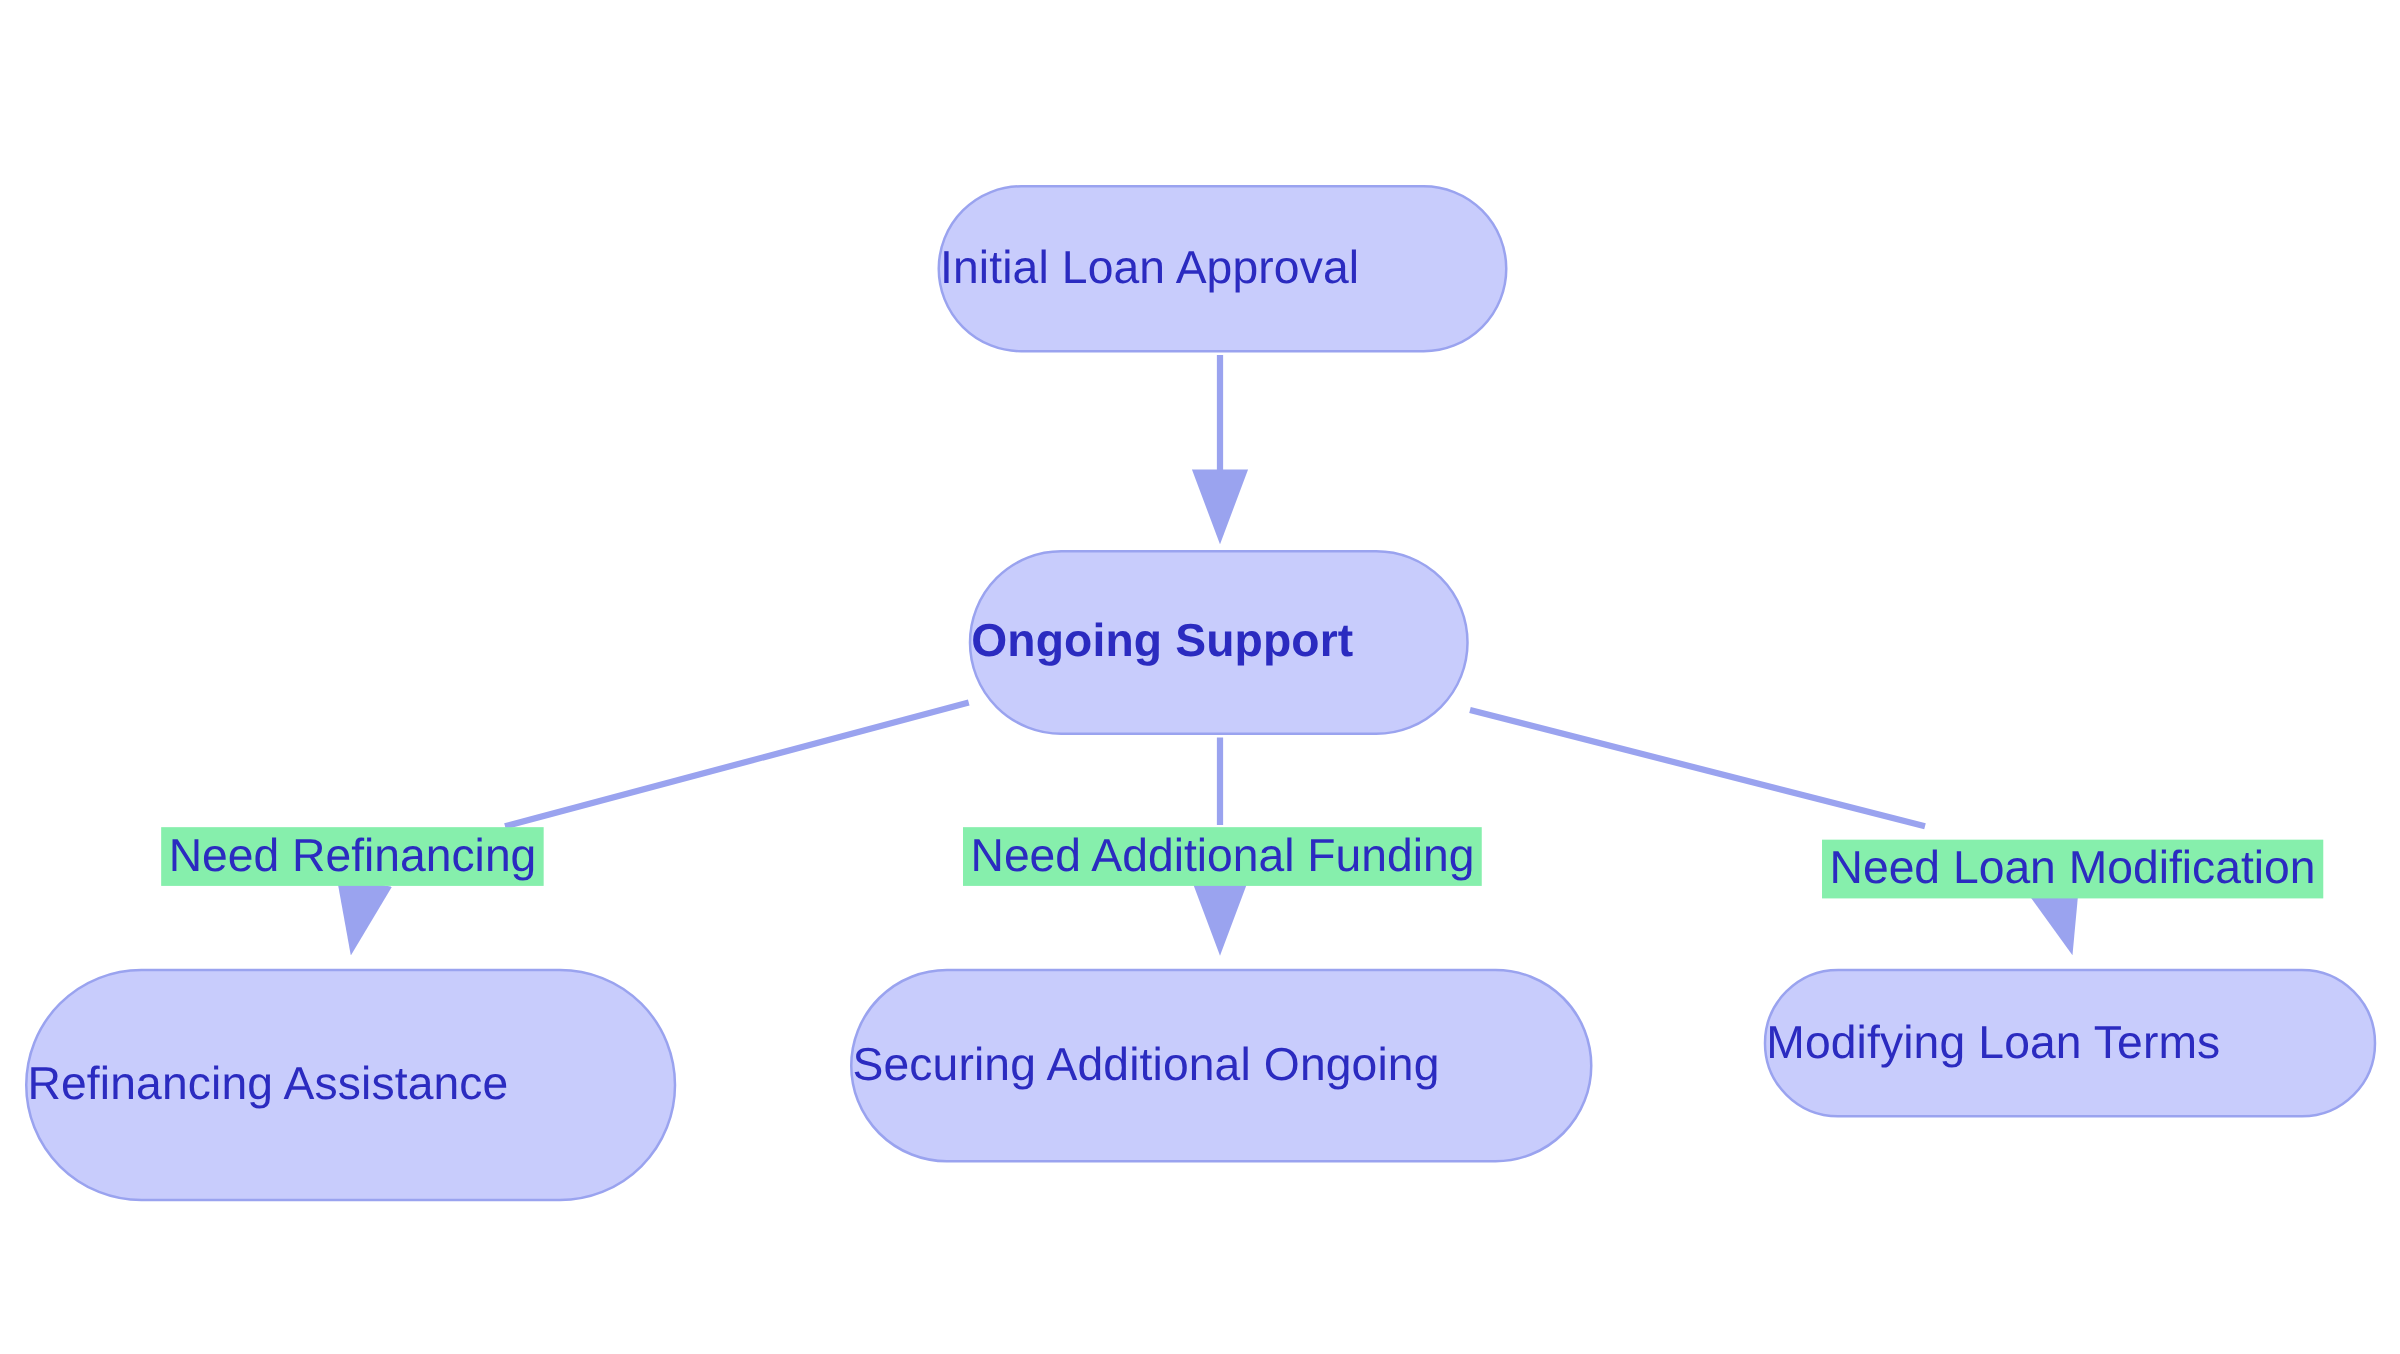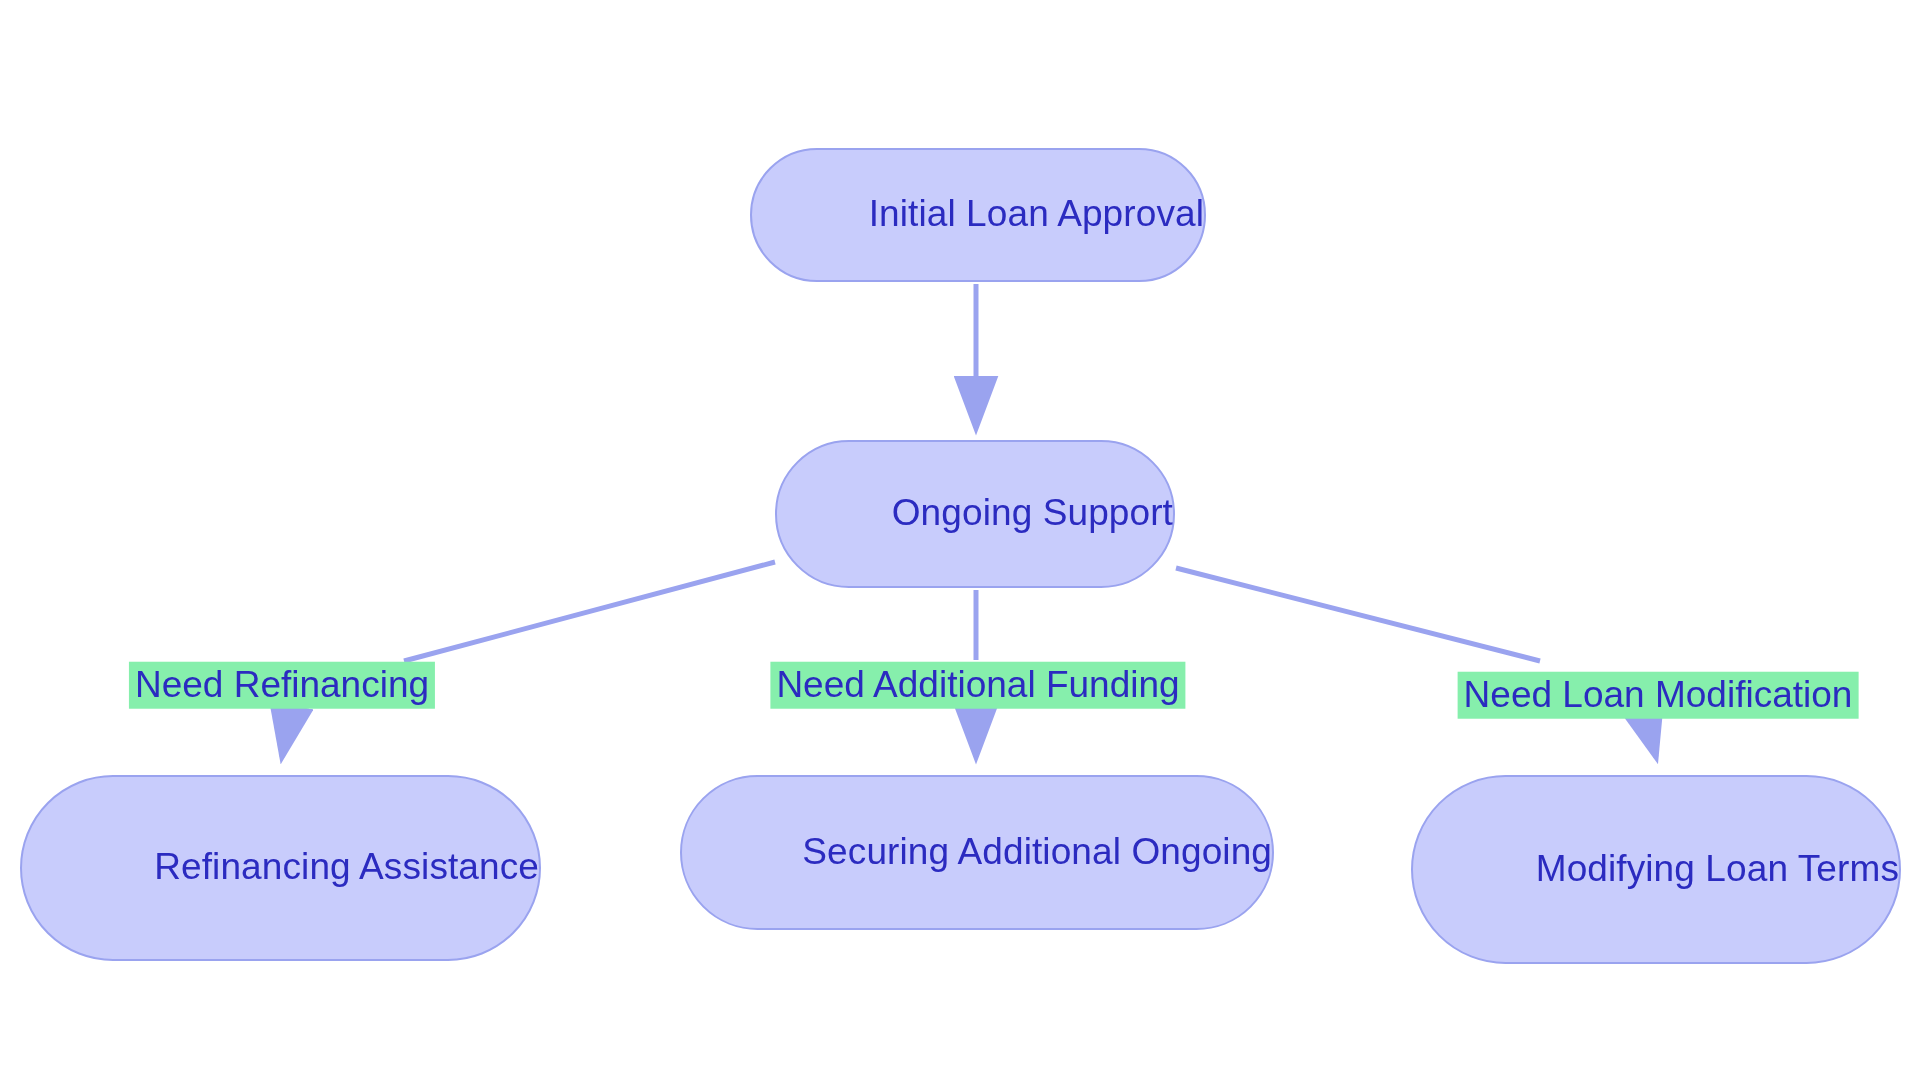--- a/index.html
+++ b/index.html
@@ -25,21 +25,21 @@
     left: 0;
     top: 0;
     width: 1920px;
     height: 1083px;
   }
   .node {
     position: absolute;
     box-sizing: border-box;
     display: flex;
     align-items: center;
-    justify-content: flex-end;
+    justify-content: flex-start;
     background: #c8ccfc;
     border: 2px solid #9aa3ef;
     border-radius: 999px;
     color: #2b2bc0;
     font-family: "Liberation Sans", sans-serif;
     font-size: 37px;
     font-weight: 400;
     letter-spacing: 0.1px;
     white-space: nowrap;
   }
@@ -85,33 +85,33 @@
 
     <path d="M1176,568 L1540,661" fill="none" stroke="#9aa3ef" stroke-width="5"></path>
 
     <path d="M1629,705 L1650,735 1656,757" fill="none" stroke="#9aa3ef" stroke-width="5" marker-end="url(#arrowhead)"></path>
   </svg>
 
   <div class="node" style="left:750px; top:148px; width:456px; height:134px;">
     <span class="node-label">Initial Loan Approval</span>
   </div>
 
-  <div class="node" style="left:775px; top:440px; width:400px; height:148px;">
+  <div class="node" style="left:775px; top:440px; width:400px; height:148px;font-weight:bold;">
     <span class="node-label">Ongoing Support</span>
   </div>
 
   <div class="node" style="left:20px; top:775px; width:521px; height:186px;">
     <span class="node-label">Refinancing Assistance</span>
   </div>
 
   <div class="node" style="left:680px; top:775px; width:594px; height:155px;">
     <span class="node-label">Securing Additional Ongoing</span>
   </div>
 
-  <div class="node" style="left:1411px; top:775px; width:490px; height:189px;">
+  <div class="node" style="left:1411px; top:775px; width:490px; height:119px;">
     <span class="node-label">Modifying Loan Terms</span>
   </div>
 
   <div class="edge-label" style="left:282px; top:685px;">Need Refinancing</div>
 
   <div class="edge-label" style="left:978px; top:685px;">Need Additional Funding</div>
 
   <div class="edge-label" style="left:1658px; top:695px;">Need Loan Modification</div>
 
 </div>

